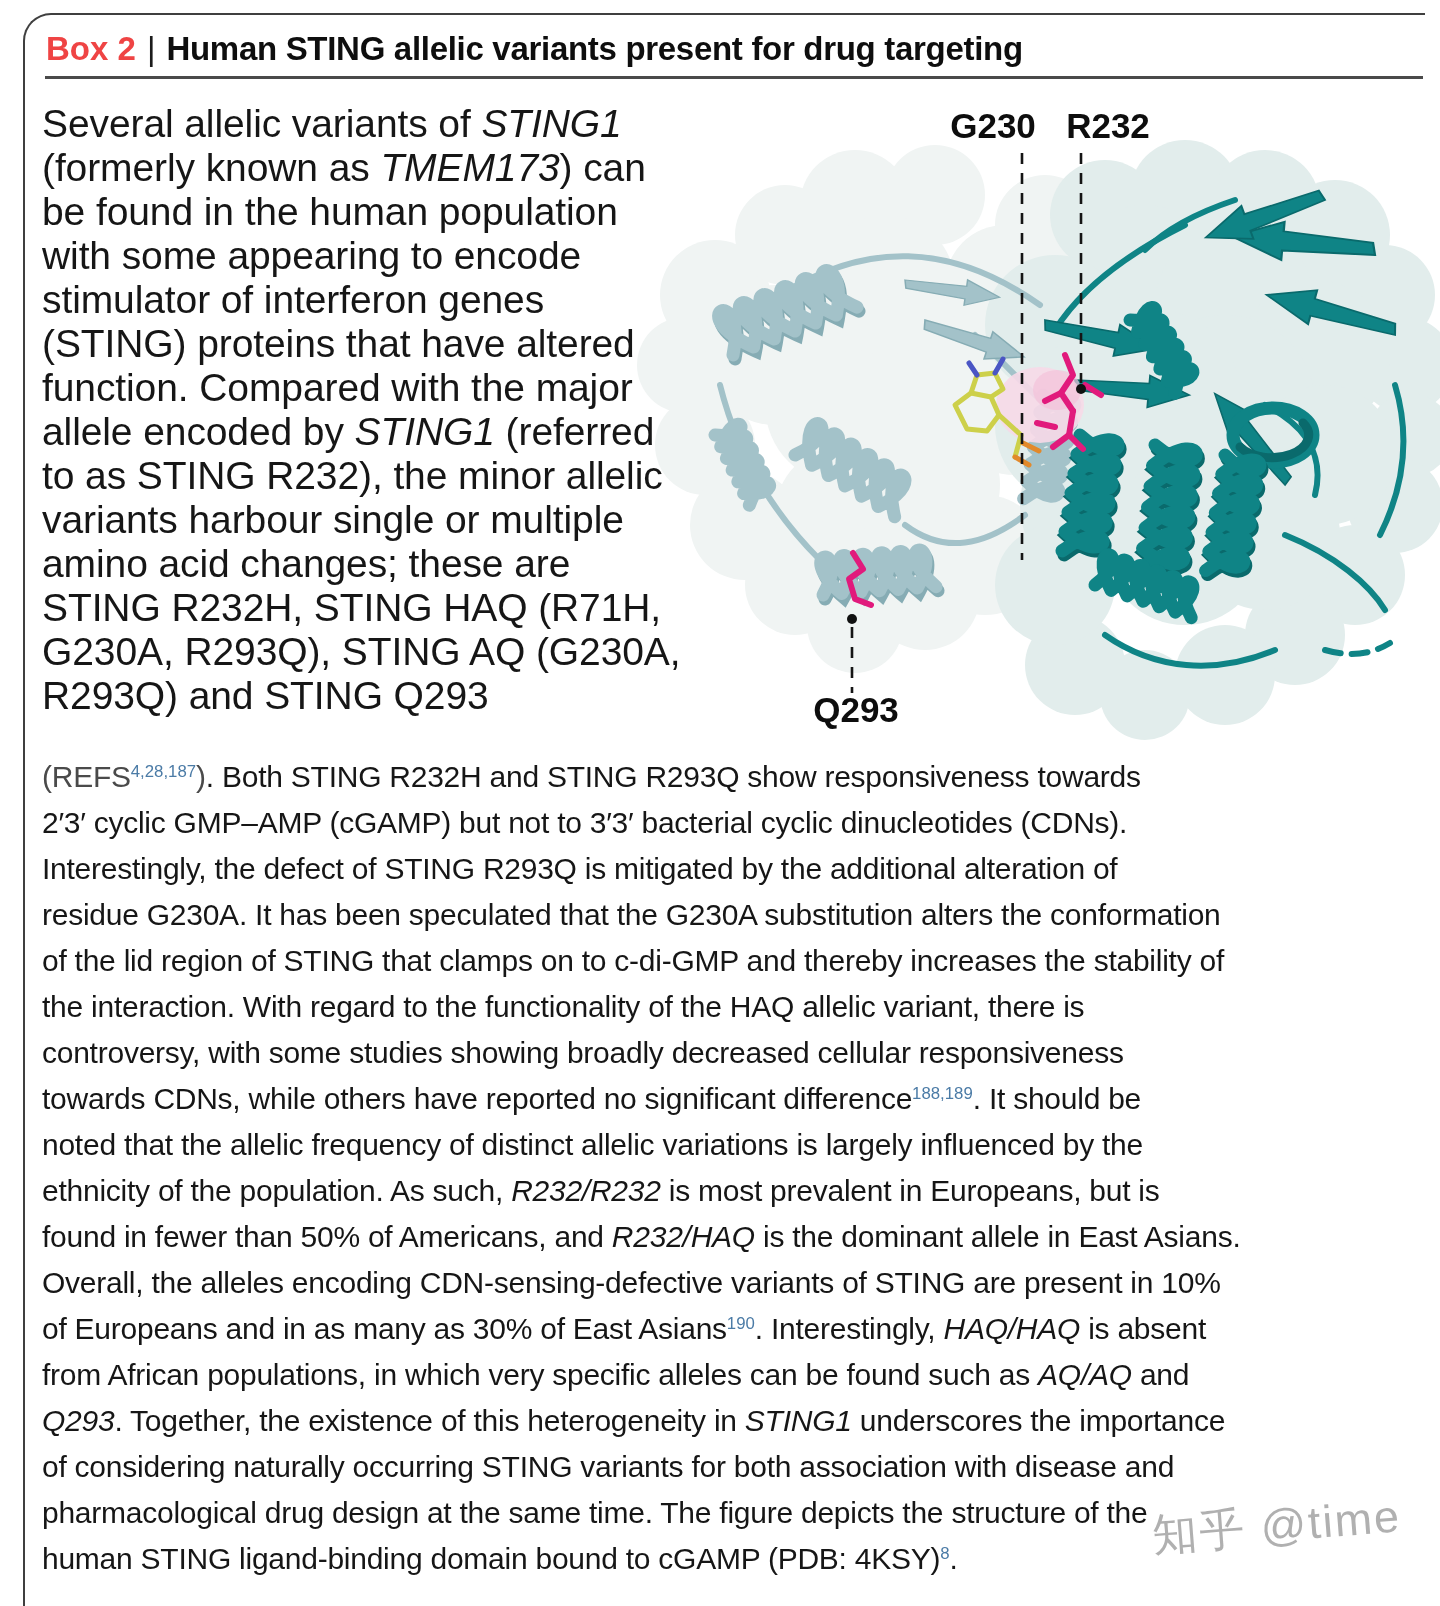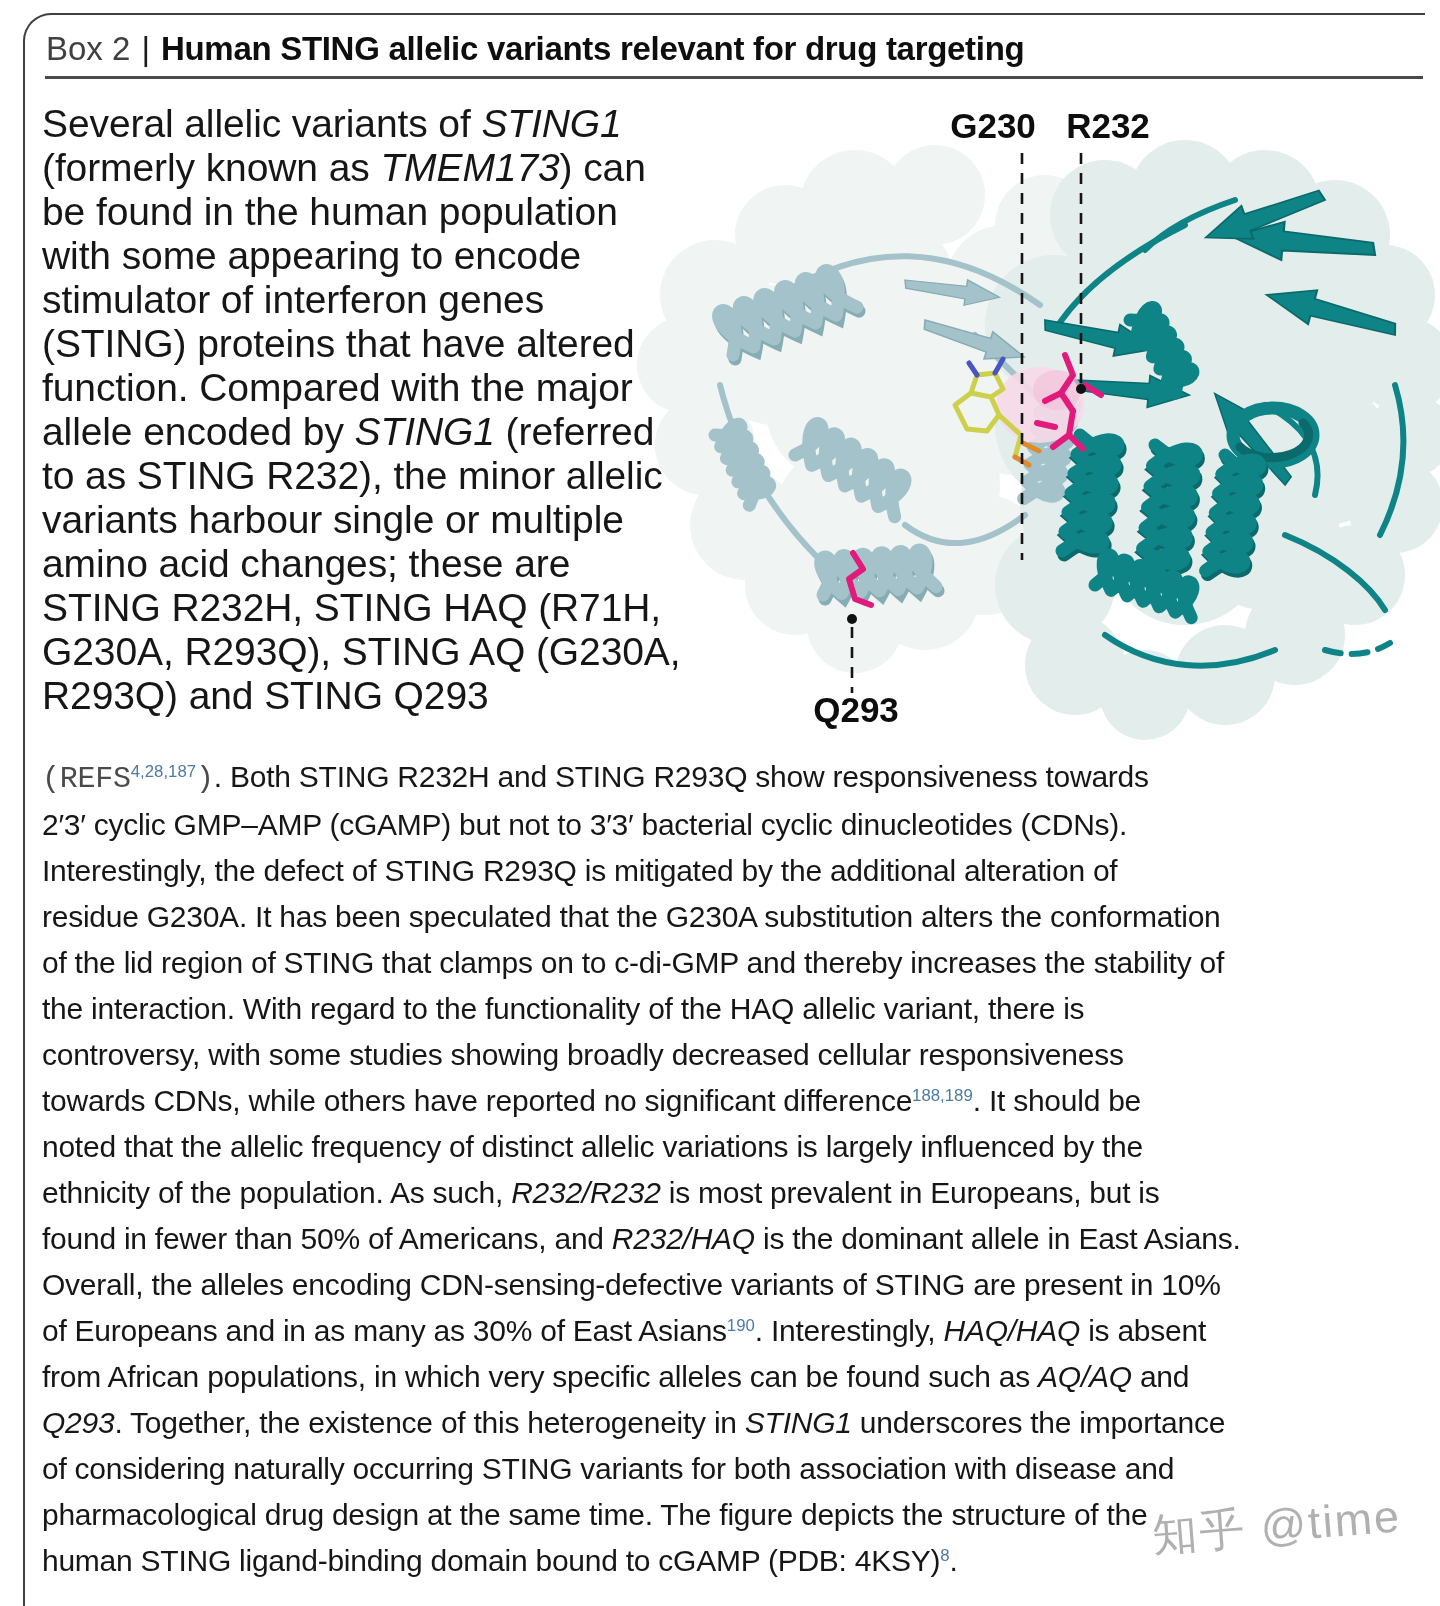--- a/index.html
+++ b/index.html
@@ -11,35 +11,35 @@
     -webkit-font-smoothing:antialiased;
   }
   .frame{
     position:absolute;left:23px;top:13px;width:1400px;height:1593px;
     border-top:2px solid var(--border,#3f3f3f);
     border-left:2px solid var(--border,#3f3f3f);
     border-top-left-radius:28px;
     pointer-events:none;
   }
   .hdr{position:absolute;left:46px;top:30px;font-size:33px;white-space:nowrap;}
-  .hdr .box-label{font-weight:400;color:#404040;}
+  .hdr .box-label{font-weight:700;color:#ef4444;}
   .hdr .sep{font-weight:400;padding:0 11px;color:#1c1c1c;}
   .hdr .title{font-weight:700;letter-spacing:-0.3px;color:#0e0e0e;}
   .rule{position:absolute;left:45px;top:76px;width:1378px;height:3px;background:var(--rule,#4a4a4a);}
 
   .col-left{
     position:absolute;left:42px;top:102px;
     font-size:39px;line-height:44px;letter-spacing:-0.1px;white-space:nowrap;
   }
   .body-full{
     position:absolute;left:42px;top:754px;
     font-size:30px;line-height:46px;letter-spacing:-0.25px;white-space:nowrap;
   }
   .it{font-style:italic;}
-  .refs{color:var(--ref-gray,#4a4a4a);font-family:Liberation Mono, monospace;}
+  .refs{color:var(--ref-gray,#4a4a4a);}
   .sup{
     color:var(--ref-blue,#4b7ba6);
     font-size:0.56em;position:relative;top:-0.62em;line-height:0;letter-spacing:0;
   }
 
   .figure{position:absolute;left:625px;top:105px;width:815px;height:645px;}
 
   
   .srfL{fill:var(--surface-left,#f0f4f3);}
   .srfR{fill:var(--surface-right,#e2edec);}
@@ -65,21 +65,21 @@
     font-size:45px;color:var(--watermark,#9b9b9b);opacity:0.78;
     transform:rotate(-4.5deg);white-space:nowrap;letter-spacing:2px;
   }
 </style>
 </head>
 <body>
 
 <div class="frame"></div>
 
 <div class="hdr">
-  <span class="box-label">Box 2</span><span class="sep">|</span><span class="title">Human STING allelic variants relevant for drug targeting</span>
+  <span class="box-label">Box 2</span><span class="sep">|</span><span class="title">Human STING allelic variants present for drug targeting</span>
 </div>
 <div class="rule"></div>
 
 <div class="col-left"><span>Several allelic variants of </span><span class="it">STING1</span><br><span>(formerly known as </span><span class="it">TMEM173</span><span>) can</span><br><span>be found in the human population</span><br><span>with some appearing to encode</span><br><span>stimulator of interferon genes</span><br><span>(STING) proteins that have altered</span><br><span>function. Compared with the major</span><br><span>allele encoded by </span><span class="it">STING1</span><span> (referred</span><br><span>to as STING R232), the minor allelic</span><br><span>variants harbour single or multiple</span><br><span>amino acid changes; these are</span><br><span>STING R232H, STING HAQ (R71H,</span><br><span>G230A, R293Q), STING AQ (G230A,</span><br><span>R293Q) and STING Q293</span></div>
 
 <div class="body-full"><span class="refs">(REFS</span><span class="sup">4,28,187</span><span class="refs">)</span><span>. Both STING R232H and STING R293Q show responsiveness towards</span><br><span>2′3′ cyclic GMP–AMP (cGAMP) but not to 3′3′ bacterial cyclic dinucleotides (CDNs).</span><br><span>Interestingly, the defect of STING R293Q is mitigated by the additional alteration of</span><br><span>residue G230A. It has been speculated that the G230A substitution alters the conformation</span><br><span>of the lid region of STING that clamps on to c-di-GMP and thereby increases the stability of</span><br><span>the interaction. With regard to the functionality of the HAQ allelic variant, there is</span><br><span>controversy, with some studies showing broadly decreased cellular responsiveness</span><br><span>towards CDNs, while others have reported no significant difference</span><span class="sup">188,189</span><span>. It should be</span><br><span>noted that the allelic frequency of distinct allelic variations is largely influenced by the</span><br><span>ethnicity of the population. As such, </span><span class="it">R232/R232</span><span> is most prevalent in Europeans, but is</span><br><span>found in fewer than 50% of Americans, and </span><span class="it">R232/HAQ</span><span> is the dominant allele in East Asians.</span><br><span>Overall, the alleles encoding CDN-sensing-defective variants of STING are present in 10%</span><br><span>of Europeans and in as many as 30% of East Asians</span><span class="sup">190</span><span>. Interestingly, </span><span class="it">HAQ/HAQ</span><span> is absent</span><br><span>from African populations, in which very specific alleles can be found such as </span><span class="it">AQ/AQ</span><span> and</span><br><span class="it">Q293</span><span>. Together, the existence of this heterogeneity in </span><span class="it">STING1</span><span> underscores the importance</span><br><span>of considering naturally occurring STING variants for both association with disease and</span><br><span>pharmacological drug design at the same time. The figure depicts the structure of the</span><br><span>human STING ligand-binding domain bound to cGAMP (PDB: 4KSY)</span><span class="sup">8</span><span>.</span></div>
 
 <svg class="figure" viewBox="0 0 815 645" aria-hidden="true">
   <defs>
     <path id="coil" d="M0,0 c26,-40 -18,-40 13,1 c26,-40 -18,-40 13,1 c26,-40 -18,-40 13,1 c26,-40 -18,-40 13,1 c26,-40 -18,-40 13,1 c26,-40 -18,-40 13,1" fill="none" vector-effect="non-scaling-stroke"></path>

